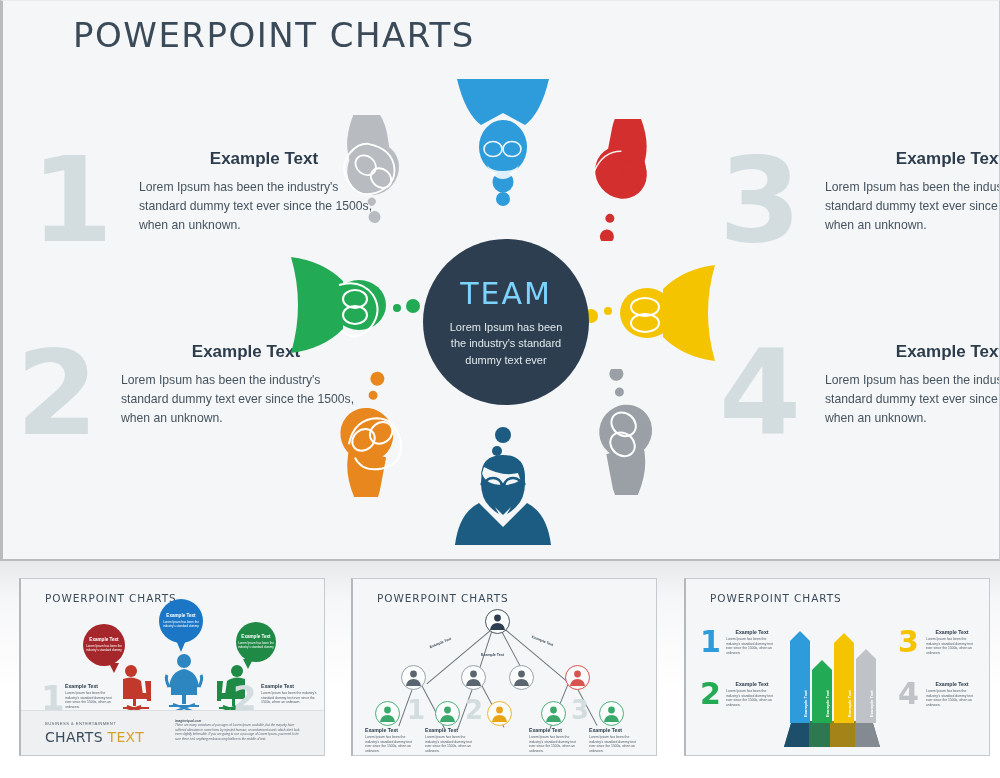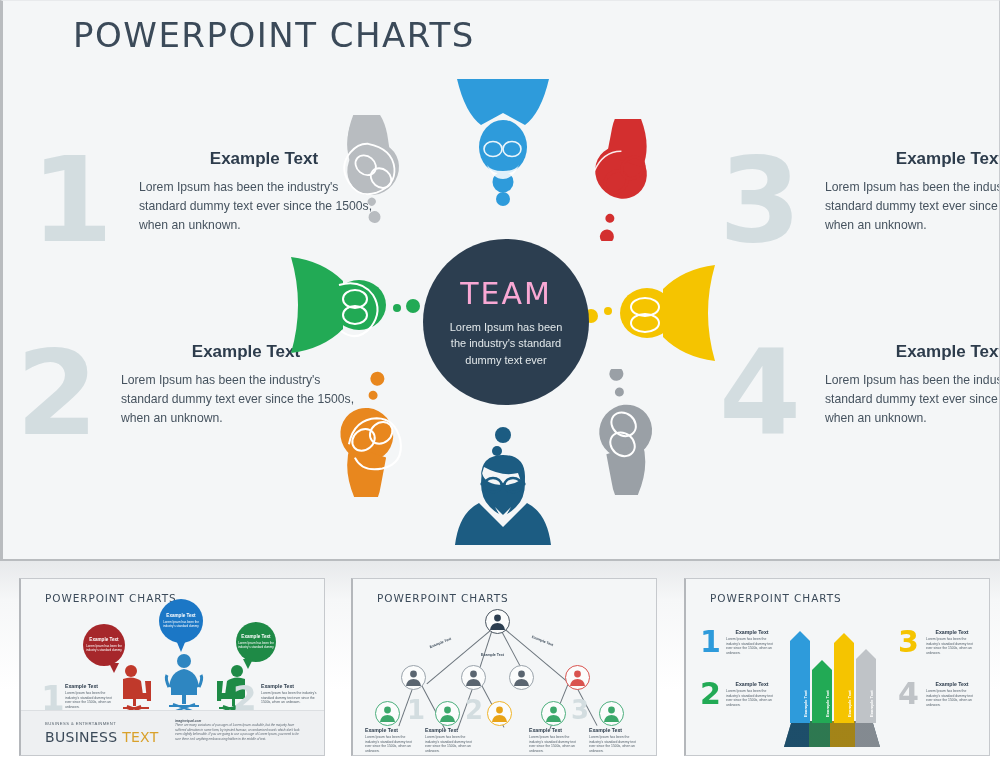--- a/index.html
+++ b/index.html
@@ -88,21 +88,21 @@
     background: #2c3e50;
     display: flex;
     flex-direction: column;
     align-items: center;
     justify-content: center;
     text-align: center;
     padding: 0 22px;
   }
   .core-circle .core-title {
     font-size: 30px;
-    color: #f9a8d4;
+    color: #7dd3fc;
     letter-spacing: 2px;
     font-weight: 400;
     font-family: "DejaVu Sans", sans-serif;
     margin-bottom: 8px;
   }
   .core-circle .core-sub {
     font-size: 11px;
     line-height: 1.5;
     color: #e2e8ea;
   }
@@ -398,21 +398,21 @@
     </div>
 
     <div style="position:absolute; left:212px; top:102px; color:#d3dde0; font-size:34px;" class="mini-num">2</div>
     <div style="position:absolute; left:240px; top:104px; width:56px;">
       <div class="mini-head">Example Text</div>
       <div class="mini-body" style="margin-top:2px;">Lorem Ipsum has been the industry's standard dummy text ever since the 1500s, when an unknown.</div>
     </div>
 
     <div class="thumb1-footer">
       <div class="tf-small">BUSINESS &amp; ENTERTAINMENT</div>
-      <div class="tf-big"><span>BUSINESS</span> <span class="accent">TEXT</span></div>
+      <div class="tf-big"><span>CHARTS</span> <span class="accent">TEXT</span></div>
       <div class="tf-para">
         <span class="tf-link">imagineiqual.com</span><br>
         <span>There are many variations of passages of Lorem Ipsum available, but the majority have suffered alteration in some form, by injected humour, or randomised words which don't look even slightly believable. If you are going to use a passage of Lorem Ipsum, you need to be sure there isn't anything embarrassing hidden in the middle of text.</span>
       </div>
     </div>
   </div>
 
   <div class="thumb" id="thumb2">
     <div class="thumb-title">POWERPOINT CHARTS</div>
 

